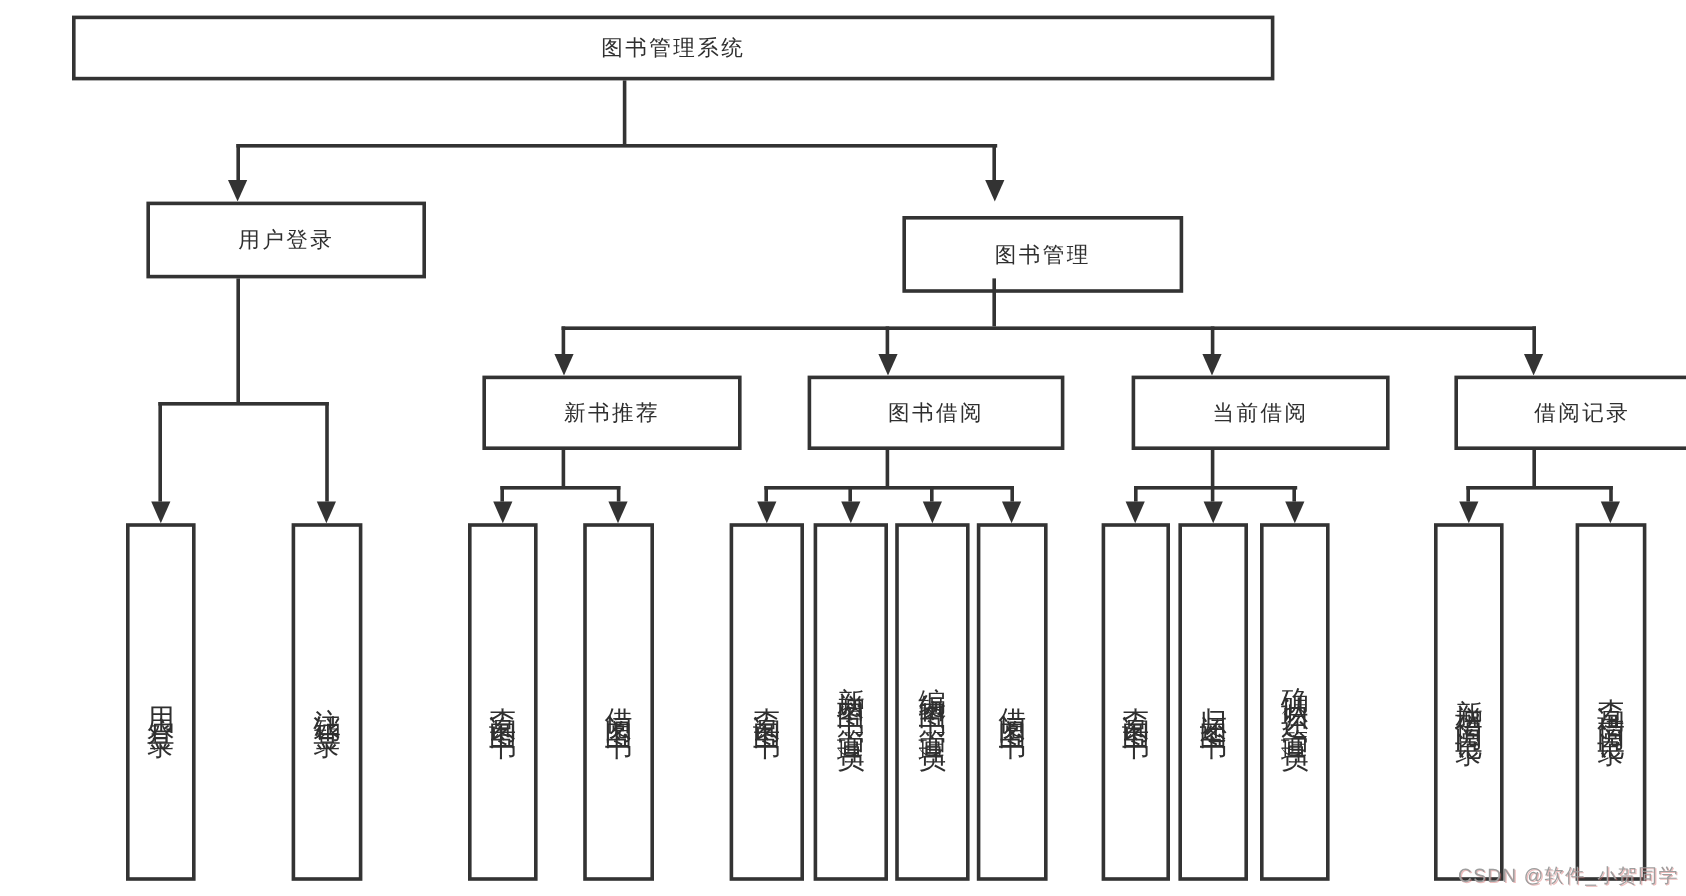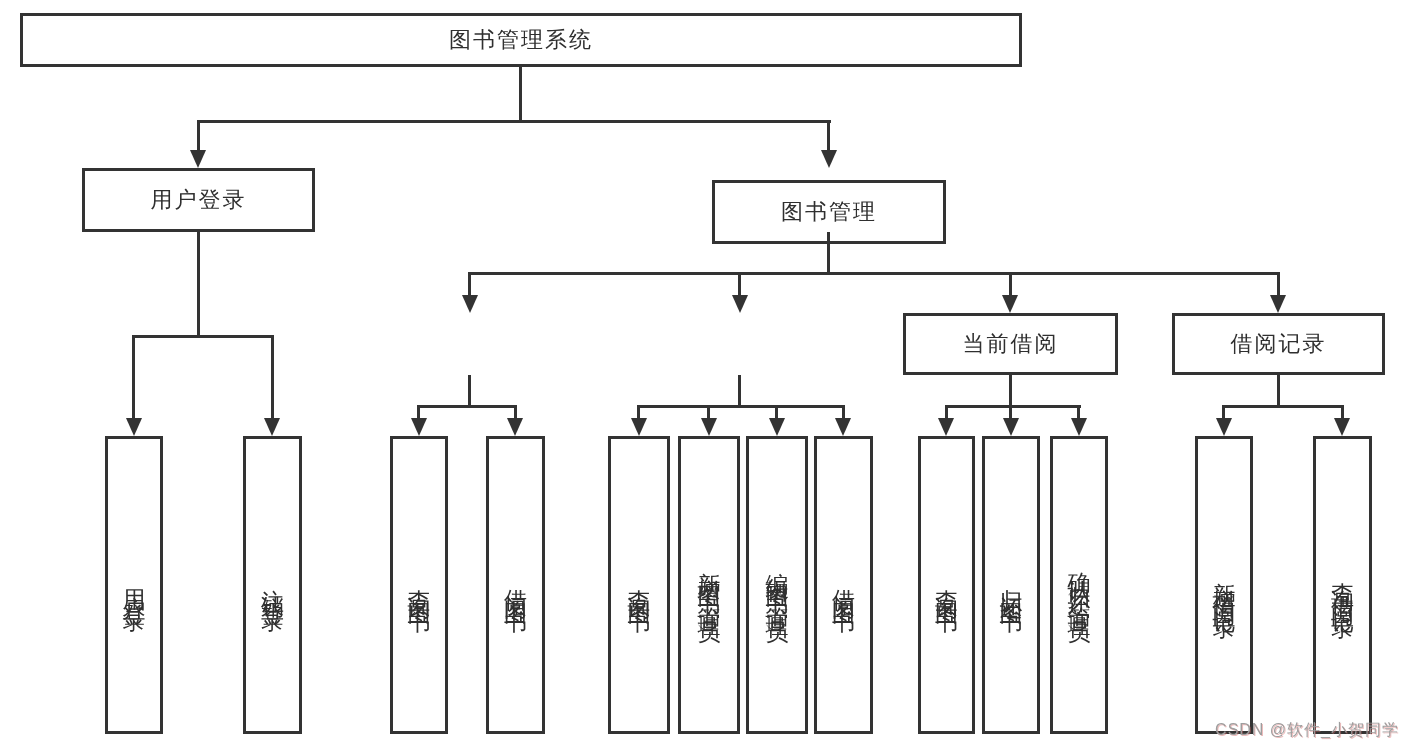--- a/index.html
+++ b/index.html
@@ -6,21 +6,21 @@
   body{font-family:"Liberation Sans","DejaVu Sans",sans-serif;}
   .canvas{
     position:relative;width:1405px;height:747px;background:#ffffff;overflow:hidden;
   }
   
   .node{
     position:absolute;box-sizing:border-box;
     border:3px solid #333333;background:#ffffff;color:#2f2f2f;
     display:flex;align-items:center;justify-content:center;
   }
-  .node.h{font-size:22px;letter-spacing:2px;}
+  .node.h{font-size:18px;letter-spacing:2px;margin-left:40px;}
   .node.leaf{top:436px;height:298px;}
   .node.leaf .vtext{
     writing-mode:vertical-lr;text-orientation:mixed;
     font-size:23px;letter-spacing:7px;line-height:1;
     color:#2f2f2f;
   }
   
   .vline{position:absolute;width:3px;background:#333333;}
   .hline{position:absolute;height:3px;background:#333333;}
   .arrow{
@@ -69,20 +69,26 @@
   <div class="hline" style="left:468px;top:272px;width:812px;"></div>
   <div class="vline" style="left:468px;top:272px;height:23px;"></div>
   <div class="arrow" style="left:462px;top:295px;"></div>
   <div class="vline" style="left:738px;top:272px;height:23px;"></div>
   <div class="arrow" style="left:732px;top:295px;"></div>
   <div class="vline" style="left:1009px;top:272px;height:23px;"></div>
   <div class="arrow" style="left:1002px;top:295px;"></div>
   <div class="vline" style="left:1277px;top:272px;height:23px;"></div>
   <div class="arrow" style="left:1270px;top:295px;"></div>
 
+  <div class="node h" style="left:362px;top:313px;width:216px;height:62px;">
+    <span>新书推荐</span>
+  </div>
+  <div class="node h" style="left:633px;top:313px;width:214px;height:62px;">
+    <span>图书借阅</span>
+  </div>
   <div class="node h" style="left:903px;top:313px;width:215px;height:62px;">
     <span>当前借阅</span>
   </div>
   <div class="node h" style="left:1172px;top:313px;width:213px;height:62px;">
     <span>借阅记录</span>
   </div>
 
   <div class="vline" style="left:468px;top:375px;height:30px;"></div>
   <div class="hline" style="left:417px;top:405px;width:100px;"></div>
   <div class="vline" style="left:417px;top:405px;height:13px;"></div>

